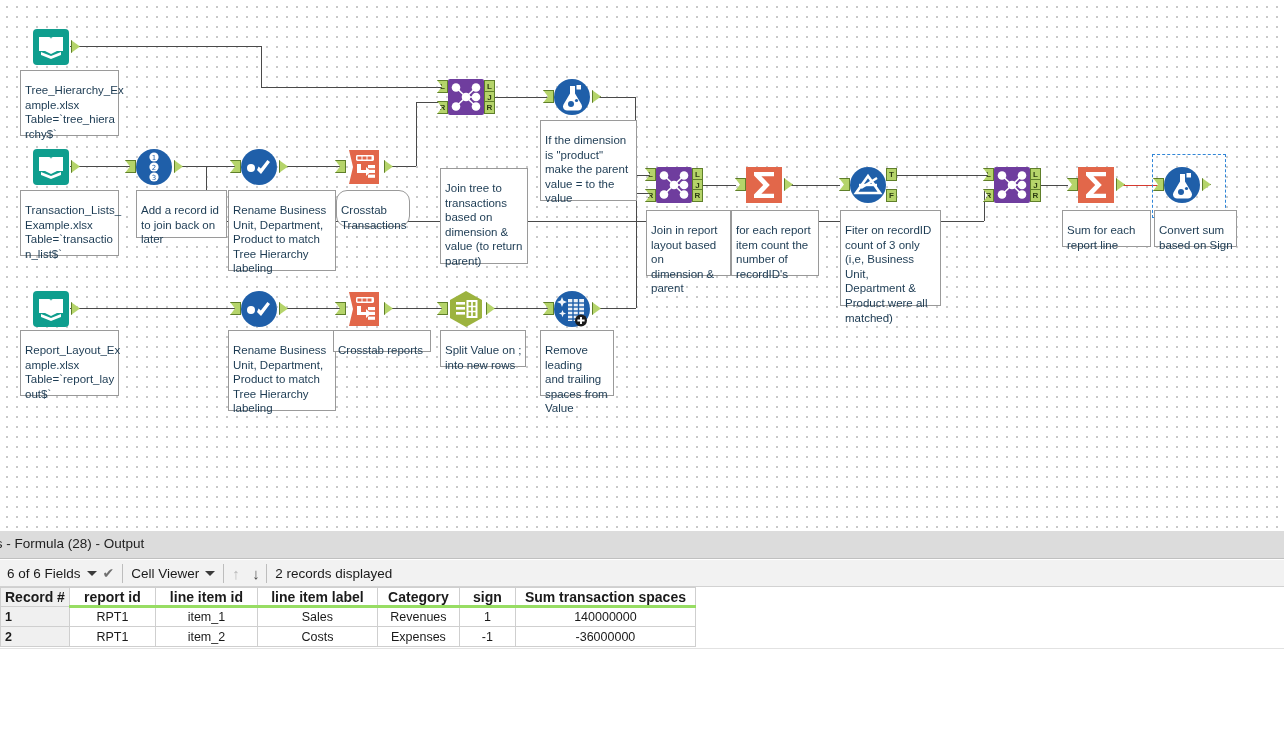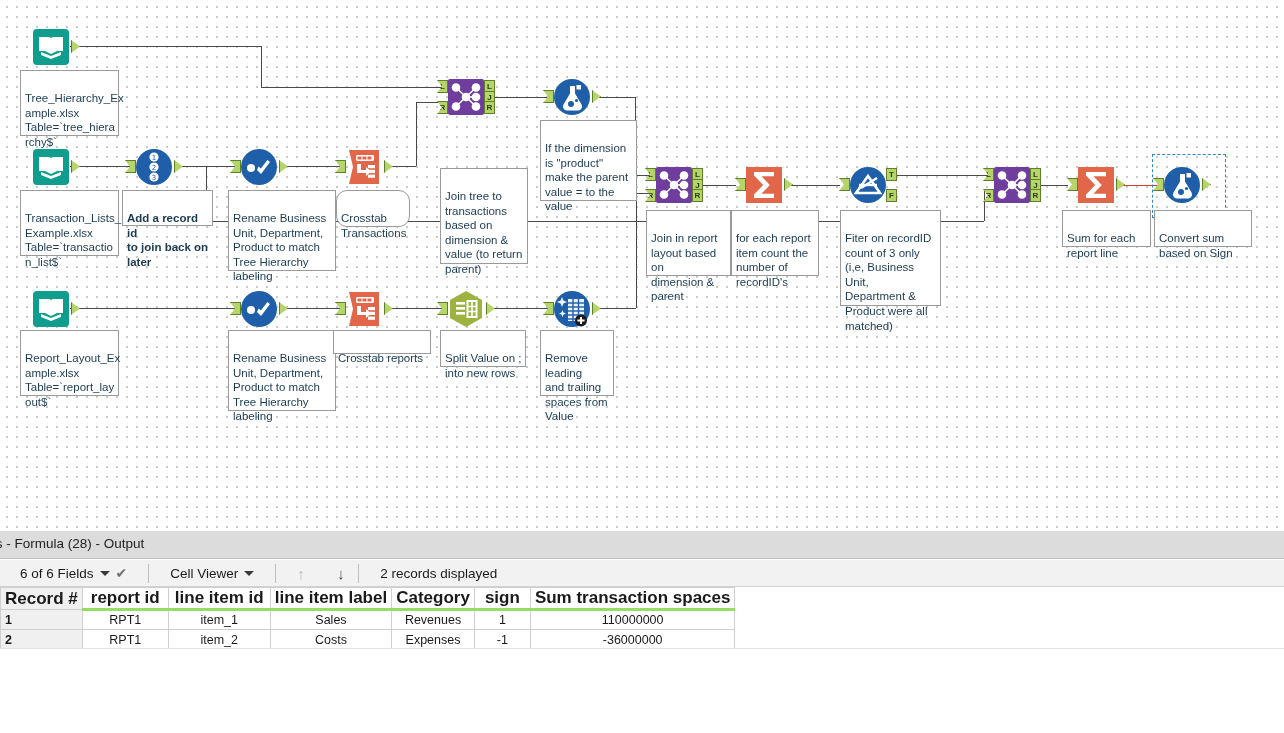--- a/index.html
+++ b/index.html
@@ -75,21 +75,21 @@
   }
 
   
   .anno {
     position: absolute;
     border: 1px solid #9a9a9a;
     background: #ffffff;
     font-size: 11.5px;
     line-height: 14.6px;
     color: #1b3a52;
-    padding: 20px 3px 2px 4px;
+    padding: 12px 3px 2px 4px;
     font-family: "Liberation Sans", sans-serif;
     white-space: pre-line;
   }
 
   
   #results {
     position: absolute;
     left: 0; top: 531px;
     width: 1284px; height: 202px;
     background: #ffffff;
@@ -112,21 +112,21 @@
     position: absolute;
     left: 0; top: 29px;
     width: 1284px; height: 27px;
     background: #f2f2f2;
     border-bottom: 1px solid #d2d2d2;
     display: flex;
     align-items: center;
     font-size: 13.5px;
     color: #1a1a1a;
   }
-  .tb-item { display: flex; align-items: center; height: 27px; padding: 0 20px; white-space: nowrap; }
+  .tb-item { display: flex; align-items: center; height: 27px; padding: 0 7px; white-space: nowrap; }
   .tb-sep { width: 1px; height: 19px; background: #bdbdbd; margin: 0 1px; }
   .caret { display: inline-block; margin-left: 6px; width: 0; height: 0;
            border-left: 5px solid transparent; border-right: 5px solid transparent;
            border-top: 5px solid #3a3a3a; }
   .check { display: inline-block; margin-left: 6px; color: #6f6f6f; font-size: 14px; }
   .arrow-btn { width: 20px; text-align: center; font-size: 15px; }
   .arrow-up { color: #b9b9b9; }
   .arrow-dn { color: #4c4c4c; }
 
   
@@ -146,21 +146,21 @@
     white-space: nowrap;
     text-align: center;
     font-weight: normal;
   }
   table.grid thead th {
     background: #ffffff;
     font-weight: bold;
     text-align: center;
     border-bottom: 3px solid #97dd63;
     height: 19px;
-    font-size: 17px;
+    font-size: 14px;
   }
   table.grid thead th.recnum {
     border-bottom: 1px solid #cfcfcf;
     background: #f0f0f0;
   }
   table.grid td.recnum {
     background: #f0f0f0;
     font-weight: bold;
     text-align: left;
     padding-left: 4px;
@@ -492,21 +492,21 @@
   </div>
 
   <div class="anno" style="left:20px;   top:70px;  width:99px;  height:66px;">Tree_Hierarchy_Ex
 ample.xlsx
 Table=`tree_hiera
 rchy$`</div>
   <div class="anno" style="left:20px;   top:190px; width:99px;  height:66px;">Transaction_Lists_
 Example.xlsx
 Table=`transactio
 n_list$`</div>
-  <div class="anno" style="left:122px;  top:190px; width:91px;  height:36px;font-weight:bold;">Add a record id
+  <div class="anno" style="left:136px;  top:190px; width:91px;  height:48px;">Add a record id
 to join back on
 later</div>
   <div class="anno" style="left:228px;  top:190px; width:108px; height:81px;">Rename Business
 Unit, Department,
 Product to match
 Tree Hierarchy
 labeling</div>
   <div class="anno" style="left:336px;  top:190px; width:74px;  height:37px;border-radius:11px;">Crosstab
 Transactions</div>
   <div class="anno" style="left:440px;  top:120px; width:88px;  height:96px;margin-top:48px;">Join tree to
@@ -545,21 +545,21 @@
 number of
 recordID's</div>
   <div class="anno" style="left:840px;  top:210px; width:101px; height:96px;">Fiter on recordID
 count of 3 only
 (i,e, Business Unit,
 Department &amp;
 Product were all
 matched)</div>
   <div class="anno" style="left:1062px; top:210px; width:89px;  height:37px;">Sum for each
 report line</div>
-  <div class="anno" style="left:1154px; top:210px; width:98px;  height:37px;">Convert sum
+  <div class="anno" style="left:1154px; top:210px; width:83px;  height:37px;">Convert sum
 based on Sign</div>
 
 </div>
 
 <div id="results">
 
   <div id="results-titlebar">
     <div id="results-title">ts - Formula (28) - Output</div>
   </div>
 
@@ -594,21 +594,21 @@
       </tr>
     </thead>
     <tbody>
       <tr>
         <td class="recnum">1</td>
         <td>RPT1</td>
         <td>item_1</td>
         <td>Sales</td>
         <td>Revenues</td>
         <td>1</td>
-        <td>110000000</td>
+        <td>140000000</td>
       </tr>
       <tr>
         <td class="recnum">2</td>
         <td>RPT1</td>
         <td>item_2</td>
         <td>Costs</td>
         <td>Expenses</td>
         <td>-1</td>
         <td>-36000000</td>
       </tr>

